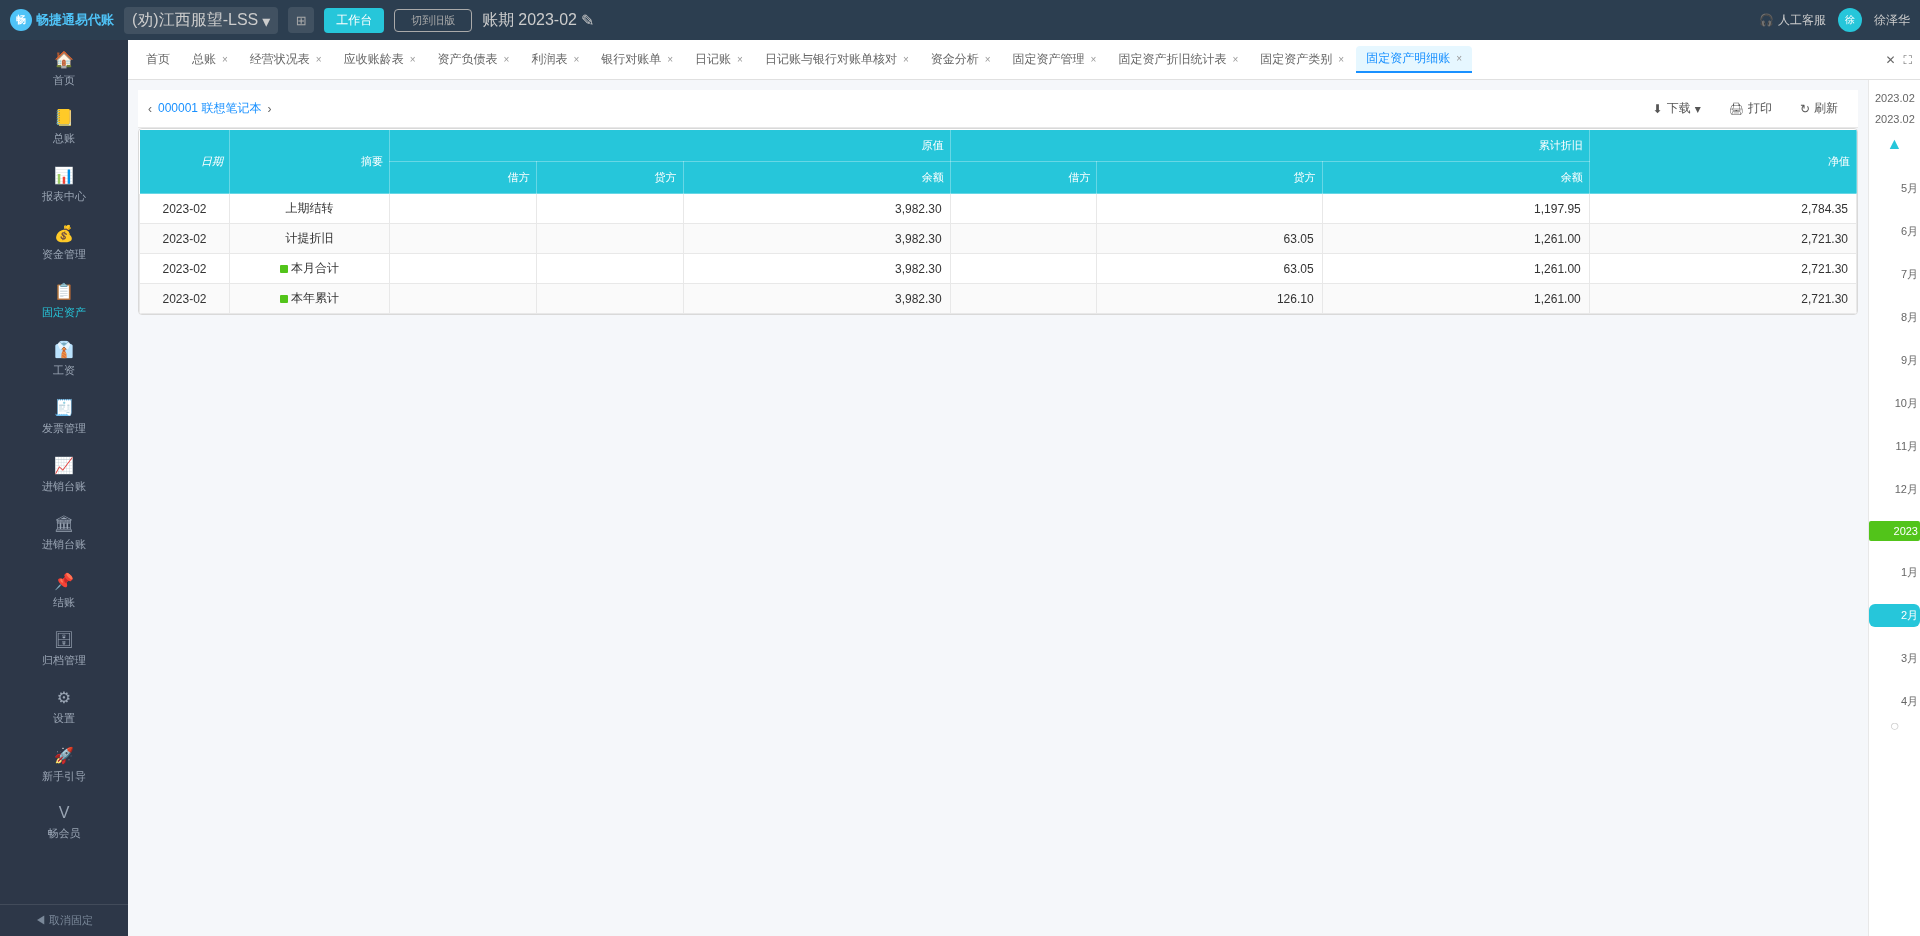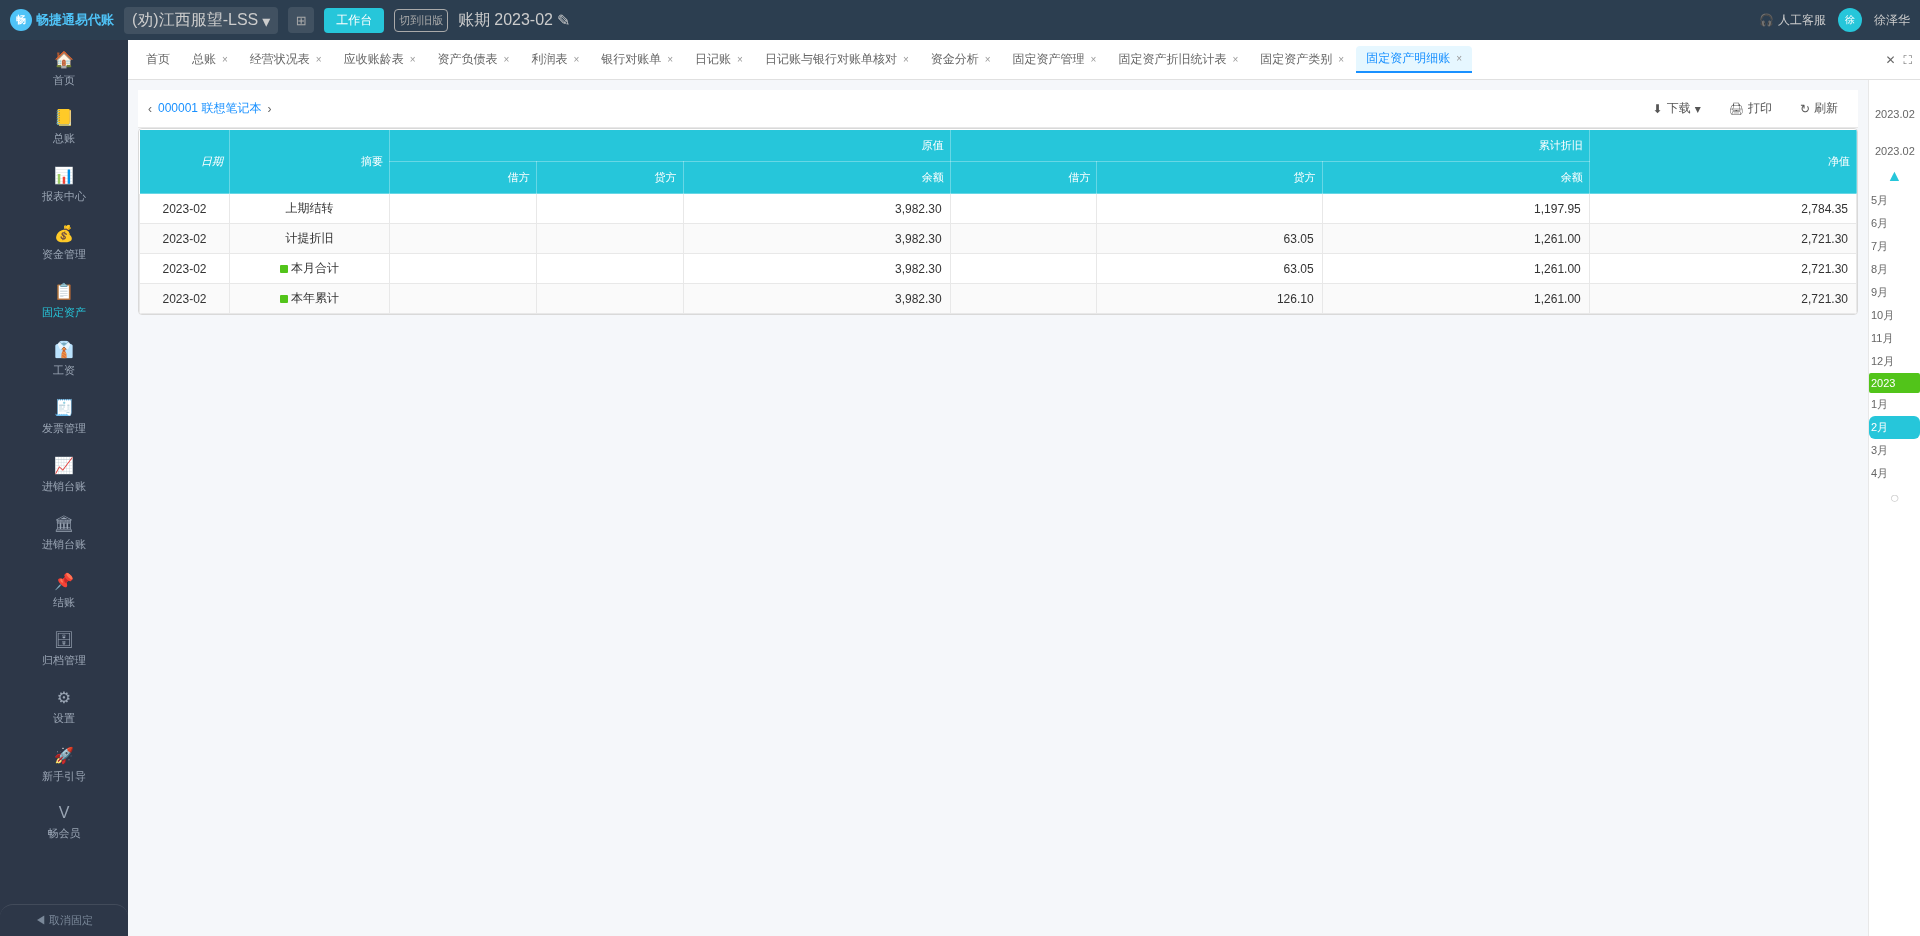--- a/index.html
+++ b/index.html
@@ -15,29 +15,29 @@
     .page-content { flex: 1; display: flex; overflow: hidden; }
     .main-panel { flex: 1; padding: 10px; overflow: auto; background: #f5f7fa; }
     .right-panel { width: 52px; background: #fff; border-left: 1px solid #e8e8e8; display: flex; flex-direction: column; align-items: center; padding-top: 6px; overflow-y: auto; }
 
     
     .logo { color: #4fc3f7; font-size: 13px; font-weight: bold; display: flex; align-items: center; gap: 4px; }
     .logo-icon { width: 22px; height: 22px; background: #4fc3f7; border-radius: 50%; display: flex; align-items: center; justify-content: center; color: #fff; font-size: 10px; }
     .company-selector { display: flex; align-items: flex-end; background: rgba(255,255,255,0.1); border-radius: 4px; padding: 3px 8px; color: #ccc; font-size: 16px; gap: 4px; cursor: pointer; }
     .copy-icon-btn { width: 26px; height: 26px; background: rgba(255,255,255,0.1); border-radius: 4px; display: flex; align-items: center; justify-content: center; color: #aaa; cursor: pointer; }
     .workbench-btn { background: #26c6da; color: #fff; border: none; border-radius: 4px; padding: 4px 12px; cursor: pointer; font-size: 12px; }
-    .old-btn { background: transparent; color: #aaa; border: 1px solid #aaa; border-radius: 4px; padding: 3px 4px; font-size: 11px; cursor: pointer; }
+    .old-btn { background: transparent; color: #aaa; border: 1px solid #aaa; border-radius: 4px; padding: 3px 16px; font-size: 11px; cursor: pointer; }
     .period-info { color: #ccc; font-size: 16px; display: flex; align-items: center; gap: 4px; }
     .top-right { margin-left: auto; display: flex; align-items: center; gap: 12px; color: #ccc; font-size: 12px; }
     .user-service { display: flex; align-items: center; gap: 4px; cursor: pointer; }
     .user-avatar { width: 24px; height: 24px; background: #26c6da; border-radius: 50%; display: flex; align-items: center; justify-content: center; color: #fff; font-size: 10px; }
     .nav-item { display: flex; flex-direction: column; align-items: center; padding: 10px 4px; color: #9aa5b4; cursor: pointer; font-size: 11px; gap: 4px; }
     .nav-item.active { color: #26c6da; }
     .nav-icon { font-size: 16px; }
-    .sidebar-bottom { margin-top: auto; padding: 8px; color: #7a8899; font-size: 11px; text-align: center; cursor: pointer; border-top: 1px solid rgba(255,255,255,0.1); border-radius: 13px; }
+    .sidebar-bottom { margin-top: auto; padding: 8px; color: #7a8899; font-size: 11px; text-align: center; cursor: pointer; border-top: 1px solid rgba(255,255,255,0.1); }
 
     
     .tab { display: flex; align-items: center; gap: 4px; padding: 4px 10px; border-radius: 4px 4px 0 0; cursor: pointer; font-size: 12px; color: #666; white-space: nowrap; }
     .tab.active { background: #e6f7ff; color: #1890ff; border-bottom: 2px solid #1890ff; }
     .tab-close { color: #999; font-size: 10px; margin-left: 2px; }
     .tab-actions { margin-left: auto; display: flex; align-items: center; gap: 8px; }
     .tab-action-btn { background: none; border: none; color: #666; cursor: pointer; font-size: 12px; }
 
     
     .breadcrumb-bar { display: flex; align-items: center; padding: 6px 10px; background: #fff; border-bottom: 1px solid #e8e8e8; font-size: 12px; color: #666; }
@@ -48,24 +48,24 @@
     table { width: 100%; border-collapse: collapse; }
     th { background: #26c6da; color: #fff; text-align: right; padding: 8px 6px; font-size: 11px; font-weight: normal; border: 1px solid rgba(255,255,255,0.3); }
     td { text-align: center; padding: 6px 8px; font-size: 12px; border: 1px solid #e8e8e8; color: #333; }
     tr:nth-child(even) td { background: #fafafa; }
     .tag-green { display: inline-flex; align-items: center; gap: 3px; }
     .green-dot { width: 8px; height: 8px; background: #52c41a; border-radius: 1px; flex-shrink: 0; }
     .text-right { text-align: right; }
 
     
     .right-year { font-size: 11px; color: #666; padding: 4px 2px; width: 100%; text-align: center; }
-    .right-month { font-size: 11px; color: #666; padding: 4px 2px; width: 100%; text-align: left; cursor: pointer; }
+    .right-month { font-size: 11px; color: #666; padding: 4px 2px; width: 100%; text-align: right; cursor: pointer; margin-top: 20px; }
     .right-month.active { background: #26c6da; color: #fff; border-radius: 6px; }
     .right-month.year-label { background: #52c41a; color: #fff; border-radius: 2px; font-size: 11px; }
-    .right-year-group { width: 100%; display: flex; flex-direction: column; align-items: center; gap: 17px; padding: 2px 4px; margin-top: 16px; }
+    .right-year-group { width: 100%; display: flex; flex-direction: column; align-items: center; gap: 1px; padding: 2px 4px; }
     .scroll-up { color: #26c6da; font-size: 16px; cursor: pointer; padding: 4px; }
     .scroll-down { color: #ccc; font-size: 16px; cursor: pointer; padding: 4px; }
   </style>
 </head>
 <body>
 
 <div class="app">
 
   <div class="top-bar">
     <div class="logo">

